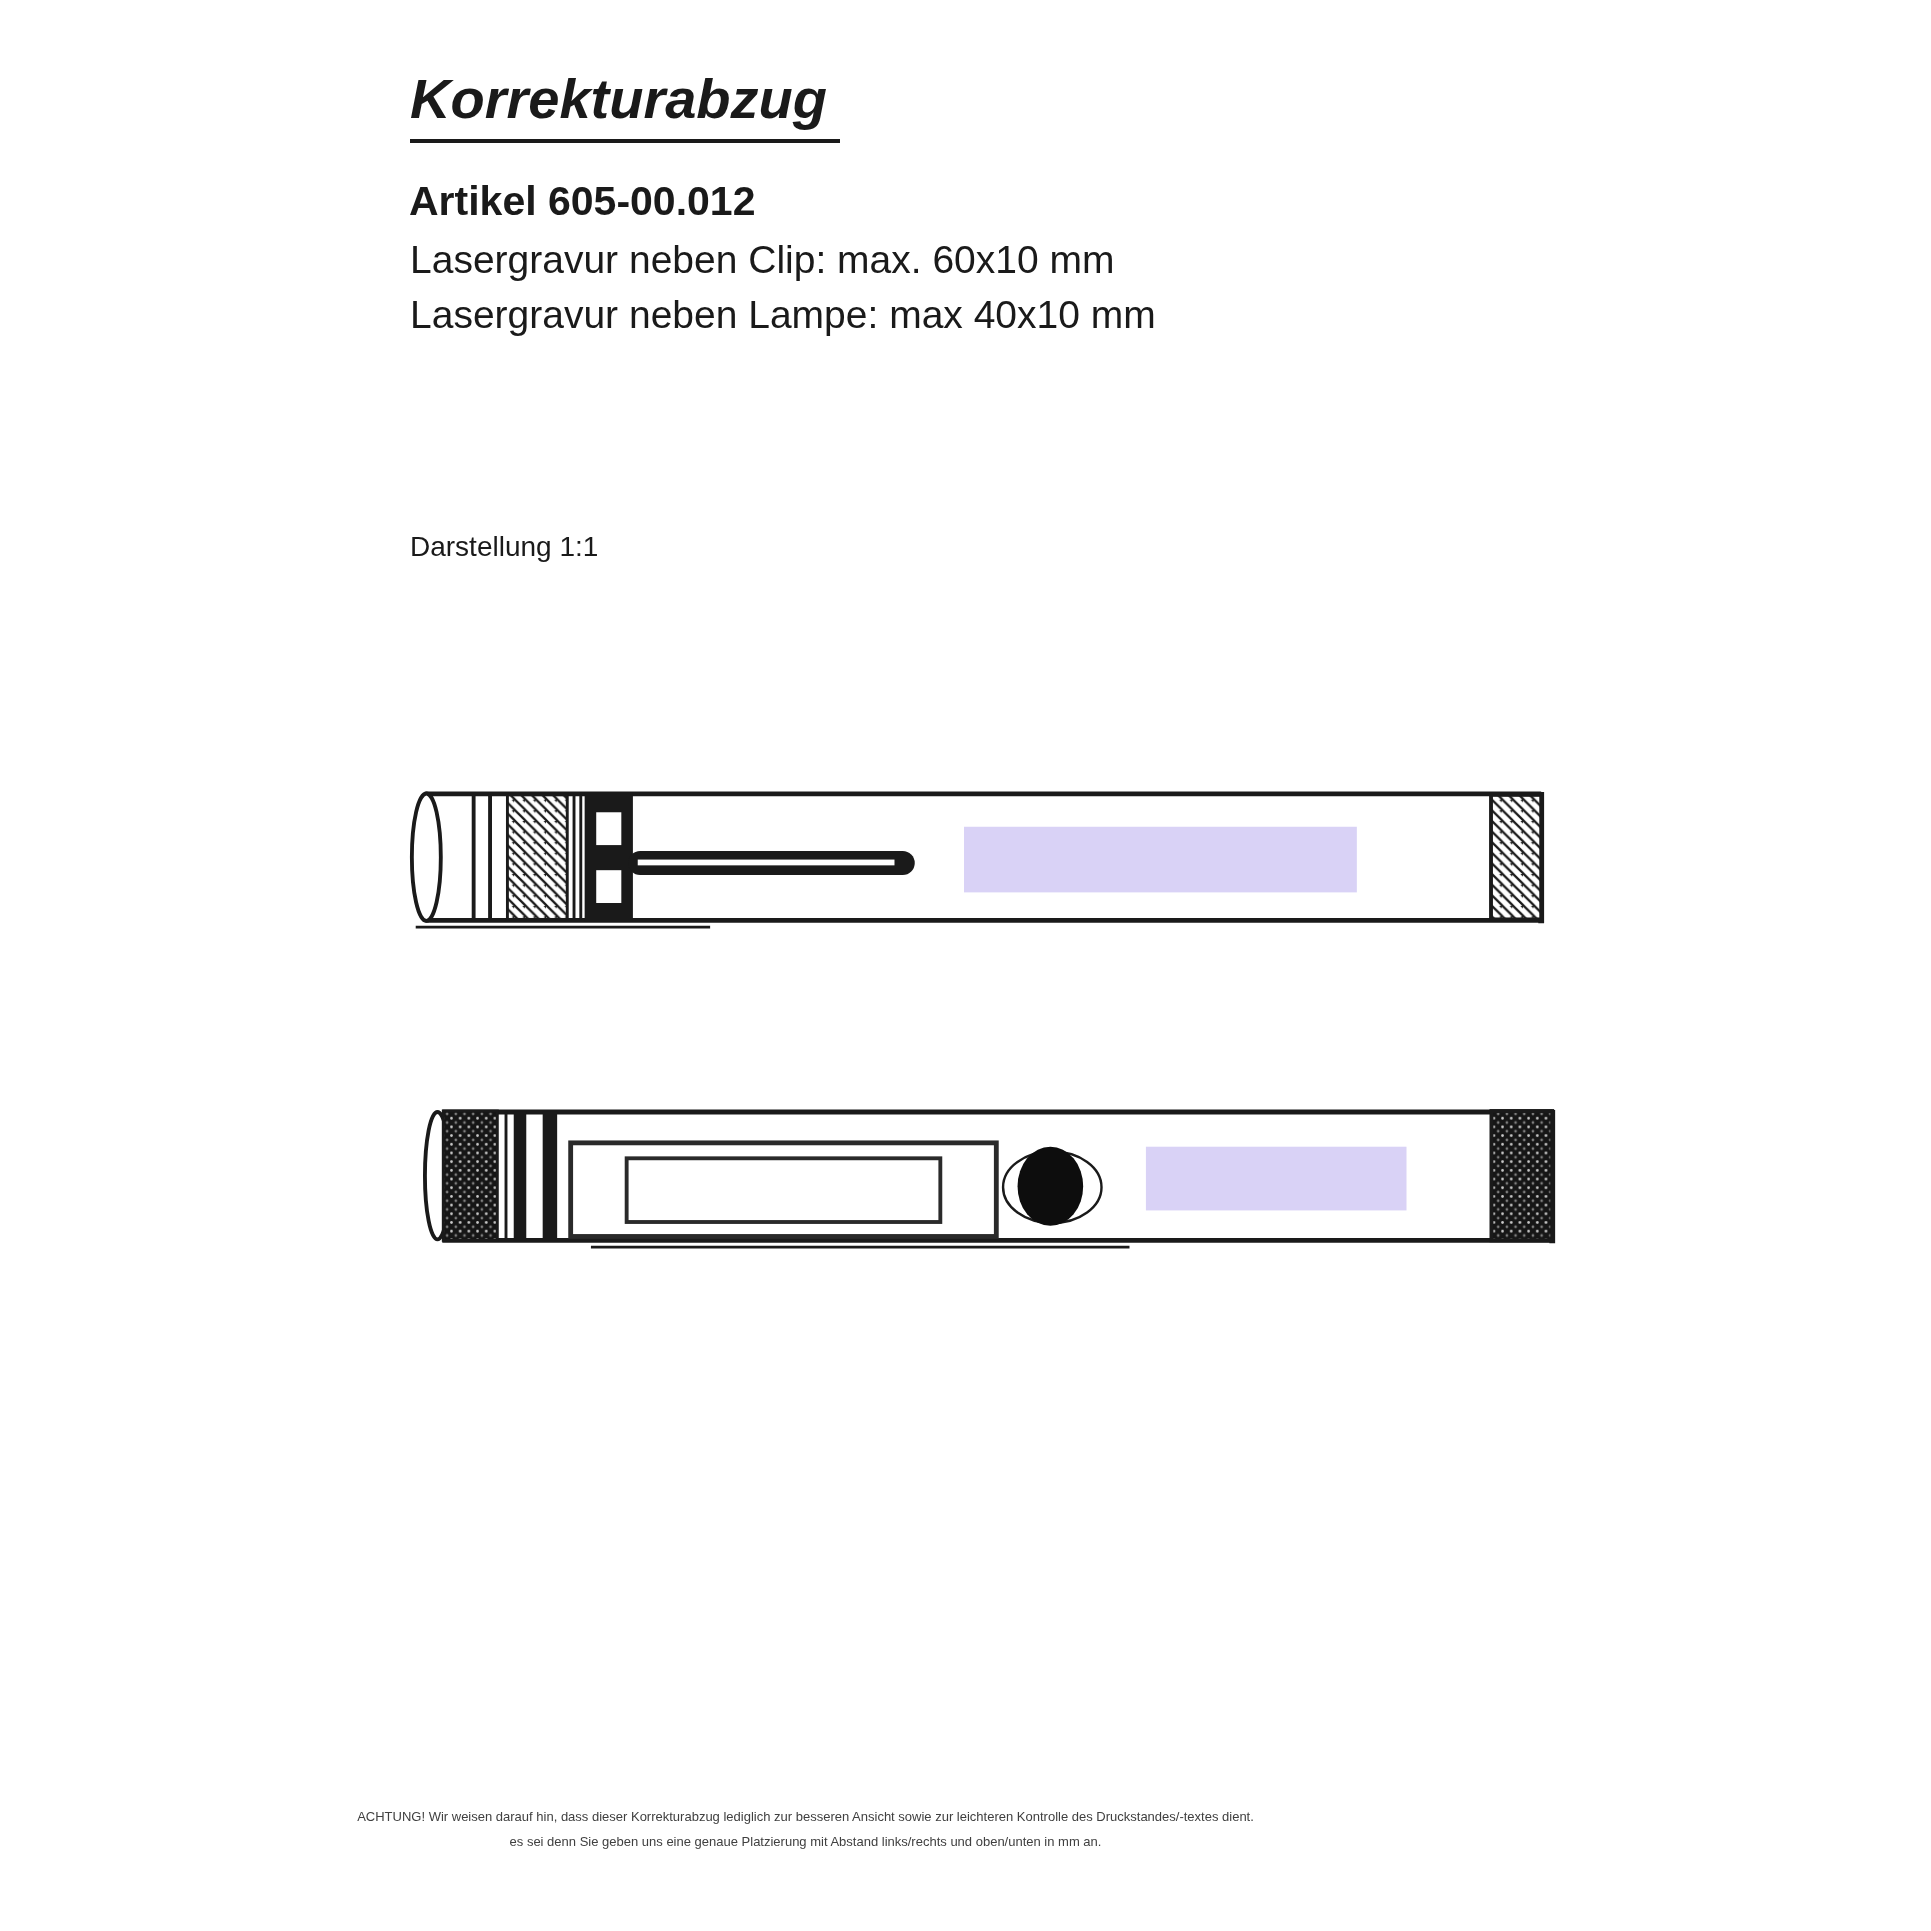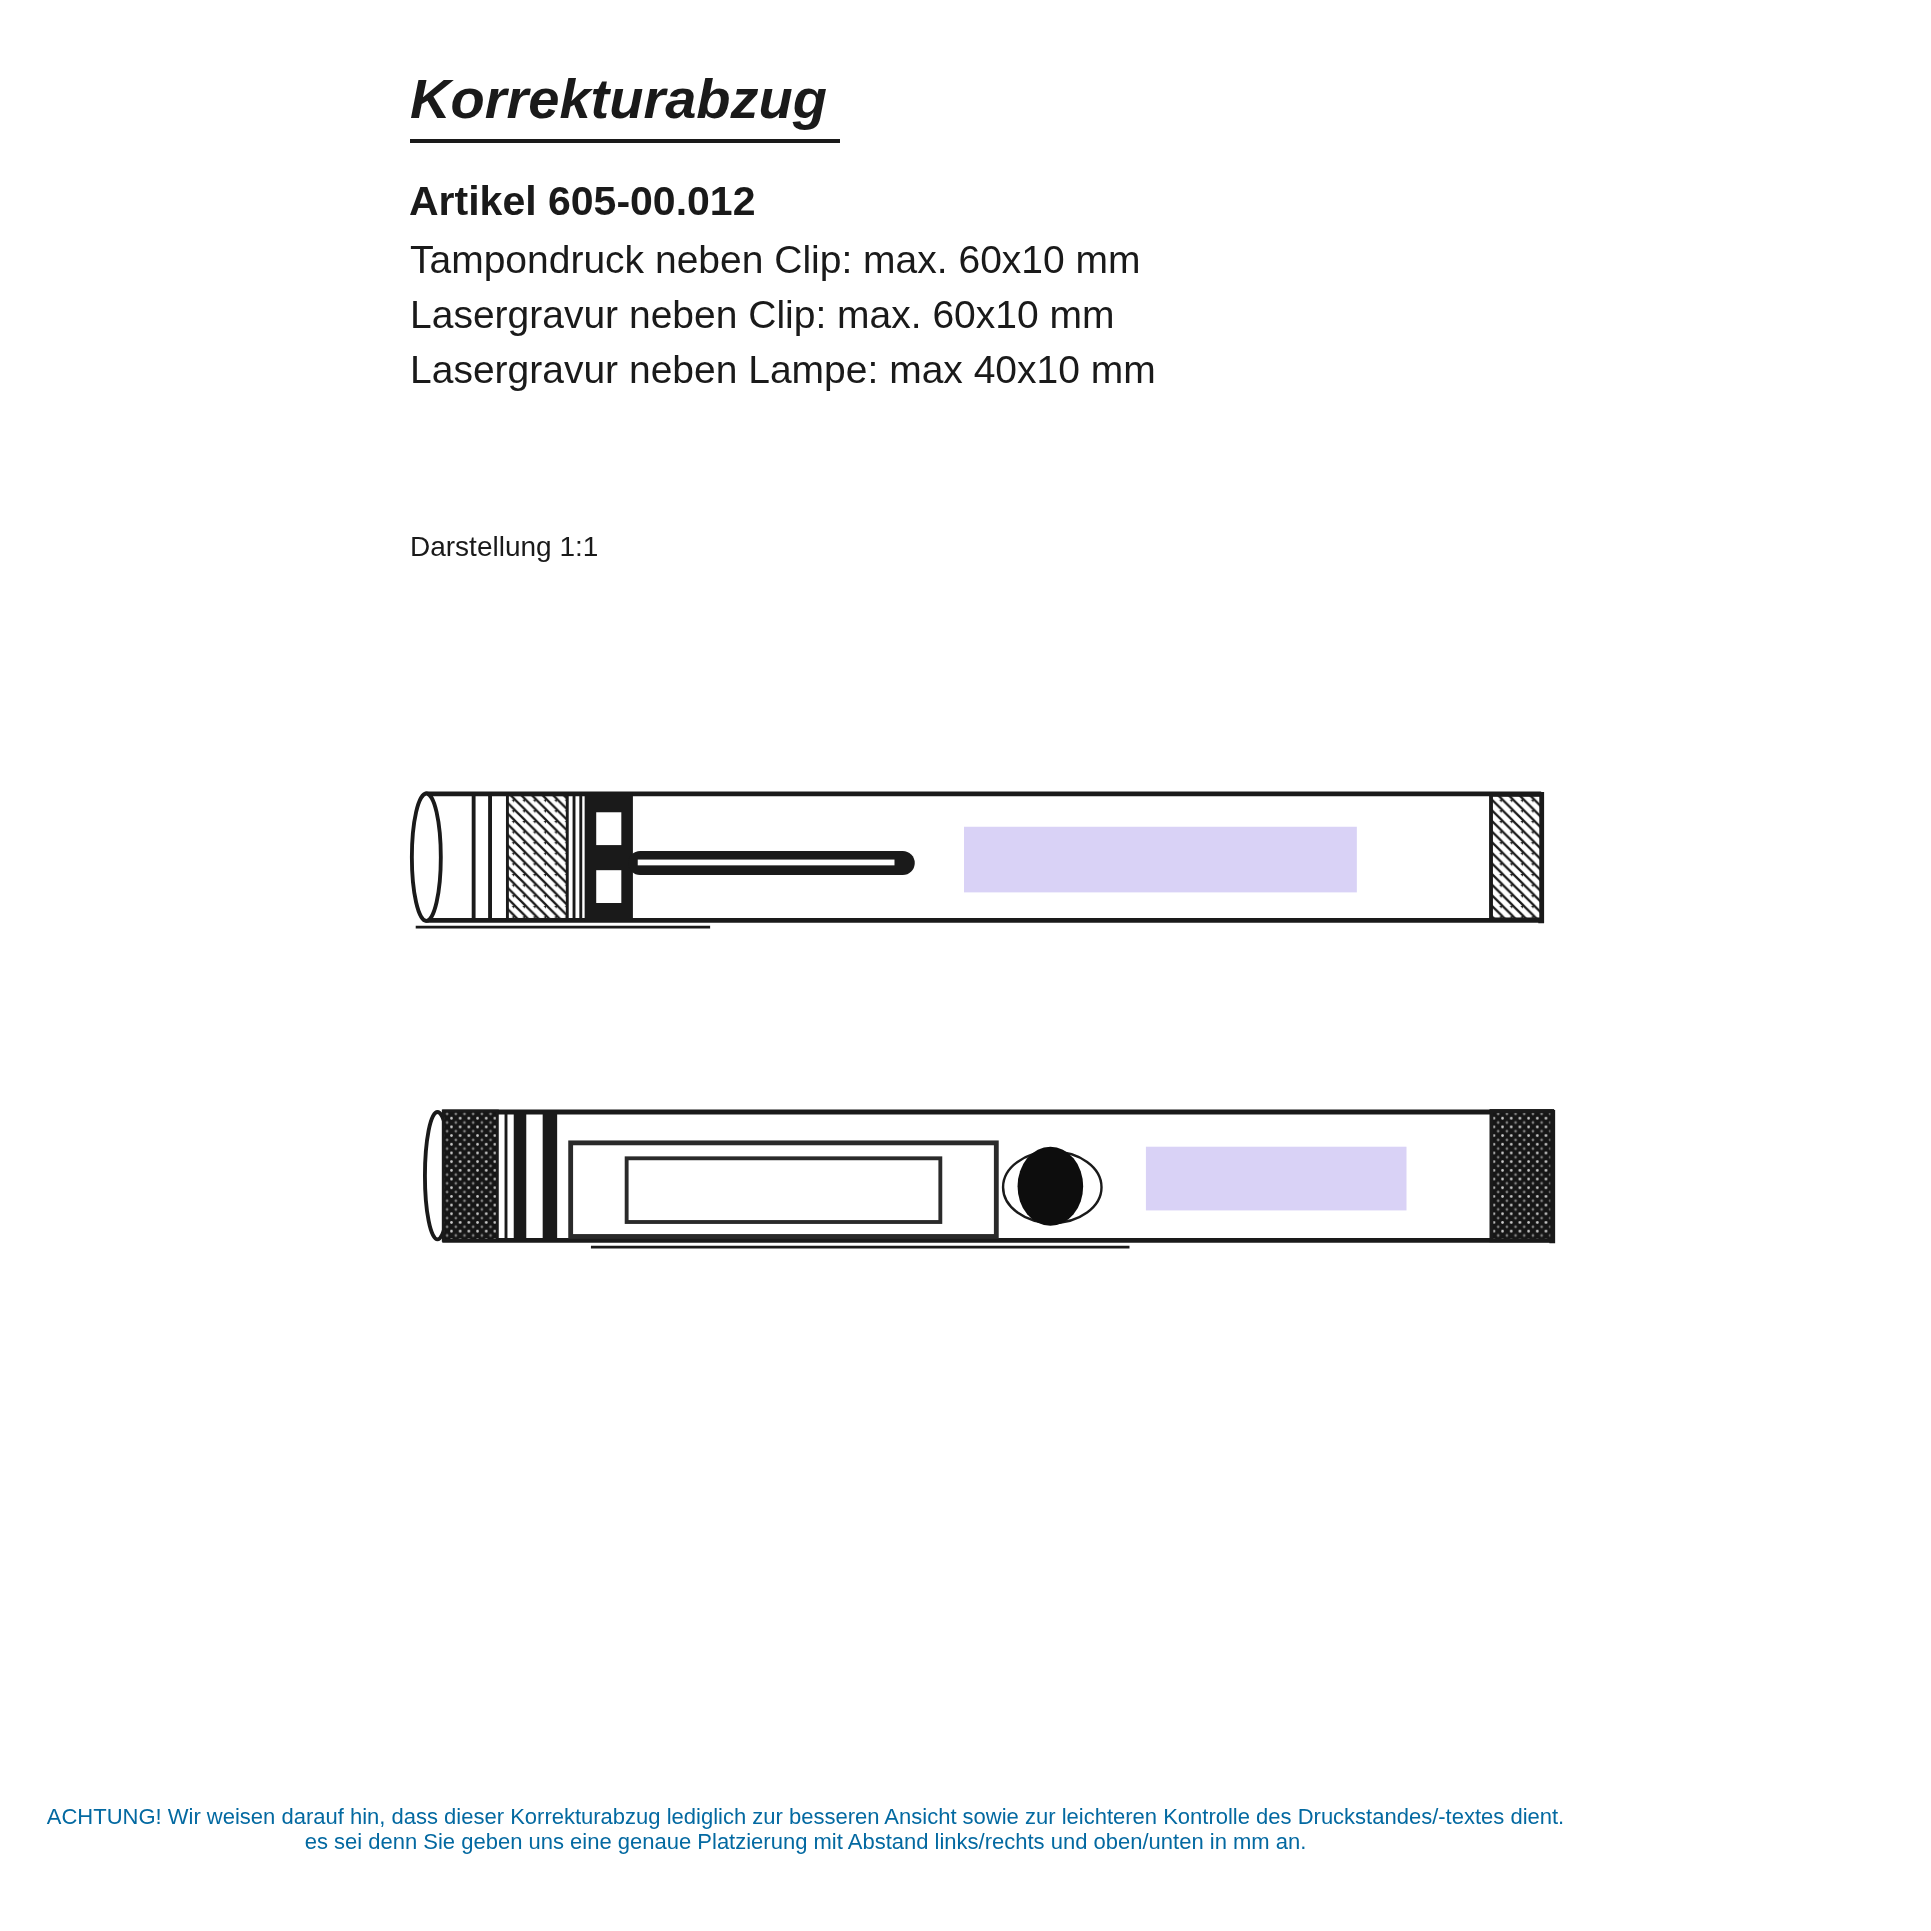--- a/index.html
+++ b/index.html
@@ -22,34 +22,33 @@
     position:absolute; left:410px; top:232px;
     font-size:39px; line-height:55px; white-space:nowrap;
   }
   .scale-note {
     position:absolute; left:410px; top:531px;
     font-size:28px; white-space:nowrap;
   }
   .drawing { position:absolute; }
   .footer {
     position:absolute; left:0; top:1804px; width:1611px;
-    text-align:center; font-size:22px; line-height:25px; color:#0369a1;
+    text-align:center; font-size:13px; line-height:25px; color:#404040;
   }
 </style>
 </head>
 <body>
 
 <div id="page">
 
   <div class="title">Korrekturabzug</div>
 
   <div class="artikel">Artikel 605-00.012</div>
 
   <div class="specs">
-    <div>Tampondruck neben Clip: max. 60x10 mm</div>
     <div>Lasergravur neben Clip: max. 60x10 mm</div>
     <div>Lasergravur neben Lampe: max 40x10 mm</div>
   </div>
 
   <div class="scale-note">Darstellung 1:1</div>
 
   <svg class="drawing" style="left:408px; top:789px;" width="1139" height="145" viewBox="0 0 1180 150">
     <defs>
       <pattern id="hatch1" width="11" height="11" patternUnits="userSpaceOnUse">
         <rect width="11" height="11" fill="#ffffff"></rect>

